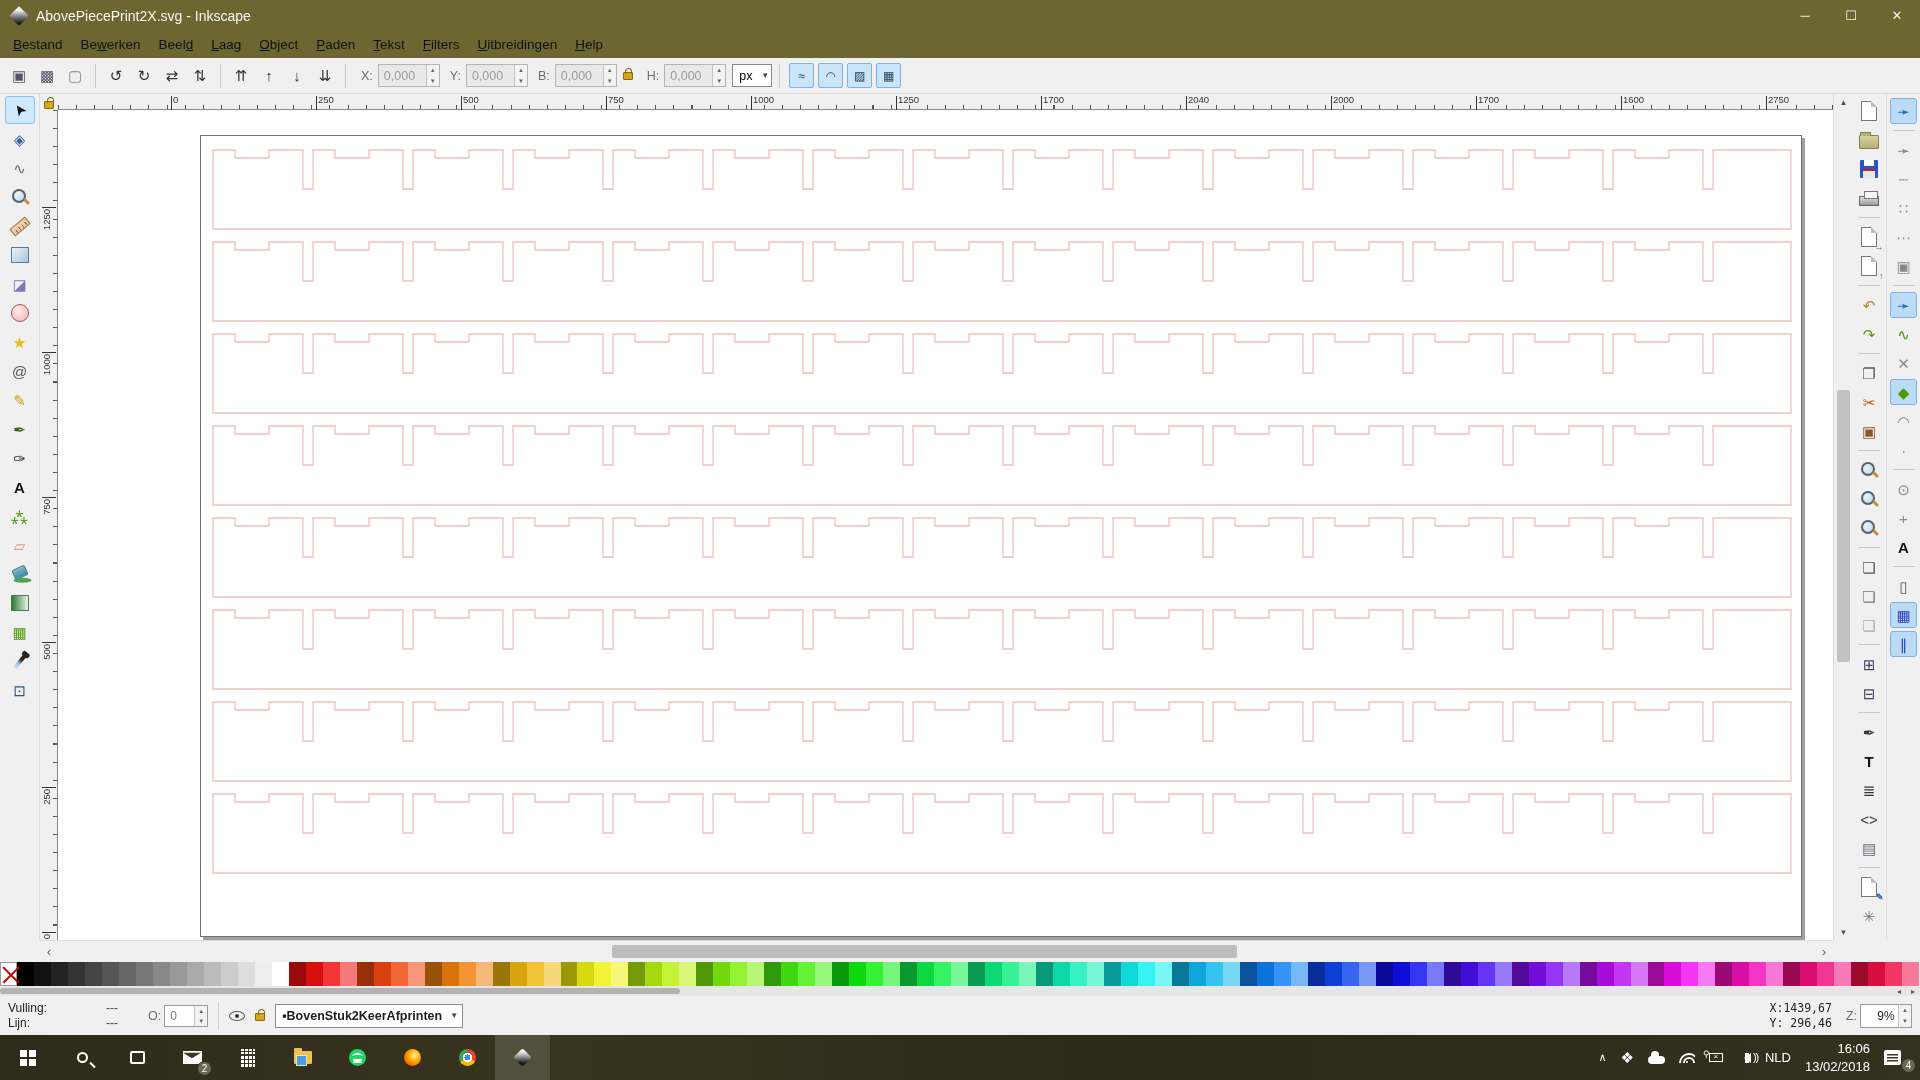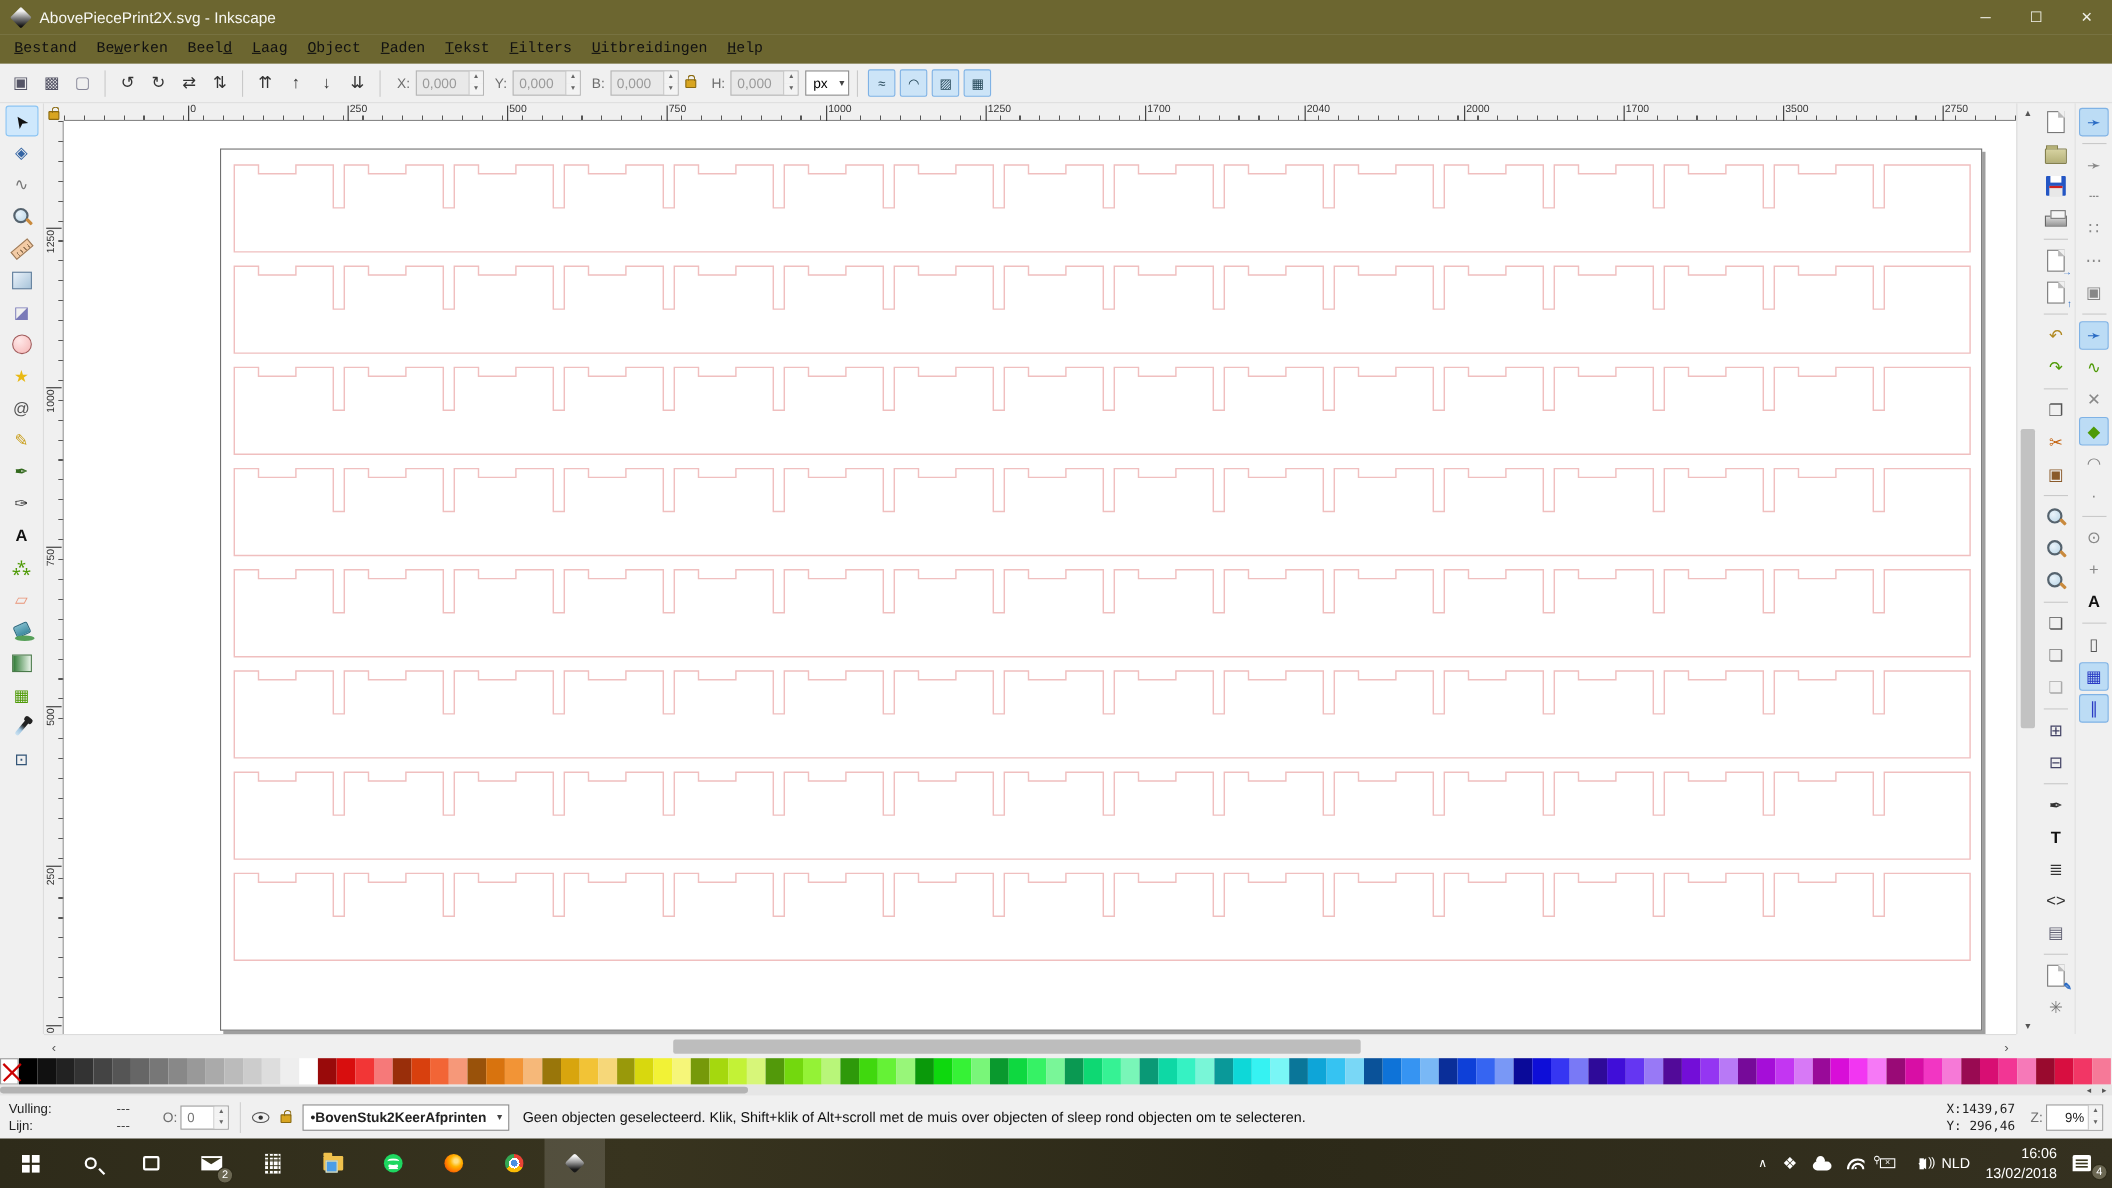--- a/index.html
+++ b/index.html
@@ -7,21 +7,21 @@
 
   
   #titlebar { position:absolute; left:0; top:0; width:1920px; height:31px; background:#6c6630; display:flex; align-items:center; }
   #title-icon { width:18px; height:18px; margin:0 8px 0 10px; background:linear-gradient(135deg,#f2f2f2 20%,#777 55%,#111 90%); transform:rotate(45deg) scale(.78); border-radius:2px; }
   #title-text { color:#f7f7f2; font-size:14px; }
   #win-controls { margin-left:auto; display:flex; height:31px; }
   .winbtn { width:46px; height:31px; display:flex; align-items:center; justify-content:center; color:#f2f2ea; font-size:13px; }
 
   
   #menubar { position:absolute; left:0; top:31px; width:1920px; height:27px; background:#6c6630; display:flex; align-items:center; padding-left:4px; }
-  .menu-item { color:#111; font-size:13.5px; padding:4px 9px;font-family:Liberation Mono, monospace; }
+  .menu-item { color:#111; font-size:13.5px; padding:4px 9px; }
   .menu-item u { text-decoration:underline; }
 
   
   #toolbar { position:absolute; left:0; top:58px; width:1920px; height:36px; background:#f0f0f0; border-bottom:1px solid #d9d9d9; display:flex; align-items:center; padding-left:6px; gap:2px; }
   .tsep { width:1px; height:24px; background:#c9c9c9; margin:0 5px; }
   .tbtn { width:26px; height:26px; display:flex; align-items:center; justify-content:center; border-radius:3px; }
   .gi { font-size:15px; line-height:1; }
   .field-label { font-size:12.5px; color:#6d6d6d; margin:0 3px 0 8px; }
   .numfield { width:62px; height:23px; background:#e9e9e9; border:1px solid #b5b5b5; color:#9a9a9a; font-size:12.5px; display:flex; align-items:center; padding-left:5px; position:relative; }
   .spin { position:absolute; right:0; top:0; width:13px; height:100%; display:flex; flex-direction:column; border-left:1px solid #c4c4c4; }
@@ -350,21 +350,21 @@
     <span class="rlabel" style="left: 840px;">1250</span>
     <div class="hmajor" style="left: 983px;"></div>
     <span class="rlabel" style="left: 985px;">1700</span>
     <div class="hmajor" style="left: 1128px;"></div>
     <span class="rlabel" style="left: 1130px;">2040</span>
     <div class="hmajor" style="left: 1273px;"></div>
     <span class="rlabel" style="left: 1275px;">2000</span>
     <div class="hmajor" style="left: 1418px;"></div>
     <span class="rlabel" style="left: 1420px;">1700</span>
     <div class="hmajor" style="left: 1563px;"></div>
-    <span class="rlabel" style="left: 1565px;">3500</span>
+    <span class="rlabel" style="left: 1565px;">1600</span>
     <div class="hmajor" style="left: 1708px;"></div>
     <span class="rlabel" style="left: 1710px;">2750</span>
   </div>
 <div id="vruler">
     <div class="vmajor" style="top: 97px;"></div>
     <span class="vlabel" style="top: 99px;">1250</span>
     <div class="vmajor" style="top: 242px;"></div>
     <span class="vlabel" style="top: 244px;">1000</span>
     <div class="vmajor" style="top: 387px;"></div>
     <span class="vlabel" style="top: 389px;">750</span>
@@ -696,21 +696,20 @@
         </span>
     </div>
   </div>
   <div id="sb-sep1"></div>
   <span class="ci c-eye" style="margin-right:10px;"></span>
   <span class="ci c-lock" style="margin-right:10px;margin-top:2px;"></span>
   <div id="layer-select">
     <span>•BovenStuk2KeerAfprinten</span>
     <span class="dd">▼</span>
   </div>
-  <div id="status-message">Geen objecten geselecteerd. Klik, Shift+klik of Alt+scroll met de muis over objecten of sleep rond objecten om te selecteren.</div>
   <div id="coords">
     <div><span>X:</span><span>1439,67</span></div>
     <div><span>Y:</span> <span>296,46</span></div>
   </div>
   <div id="zoom-group">
     <span class="field-label">Z:</span>
     <div id="zoom-field">
       <span>9%</span>
       <span class="spin">
           <span>▲</span>

